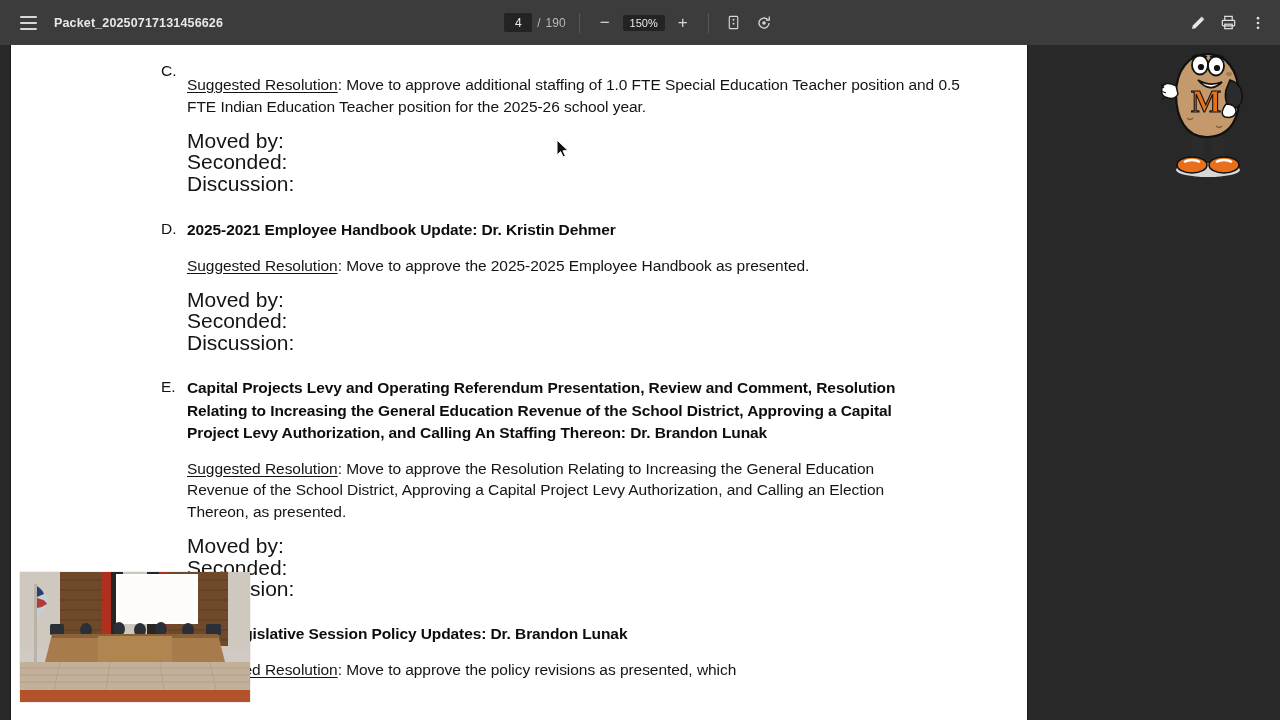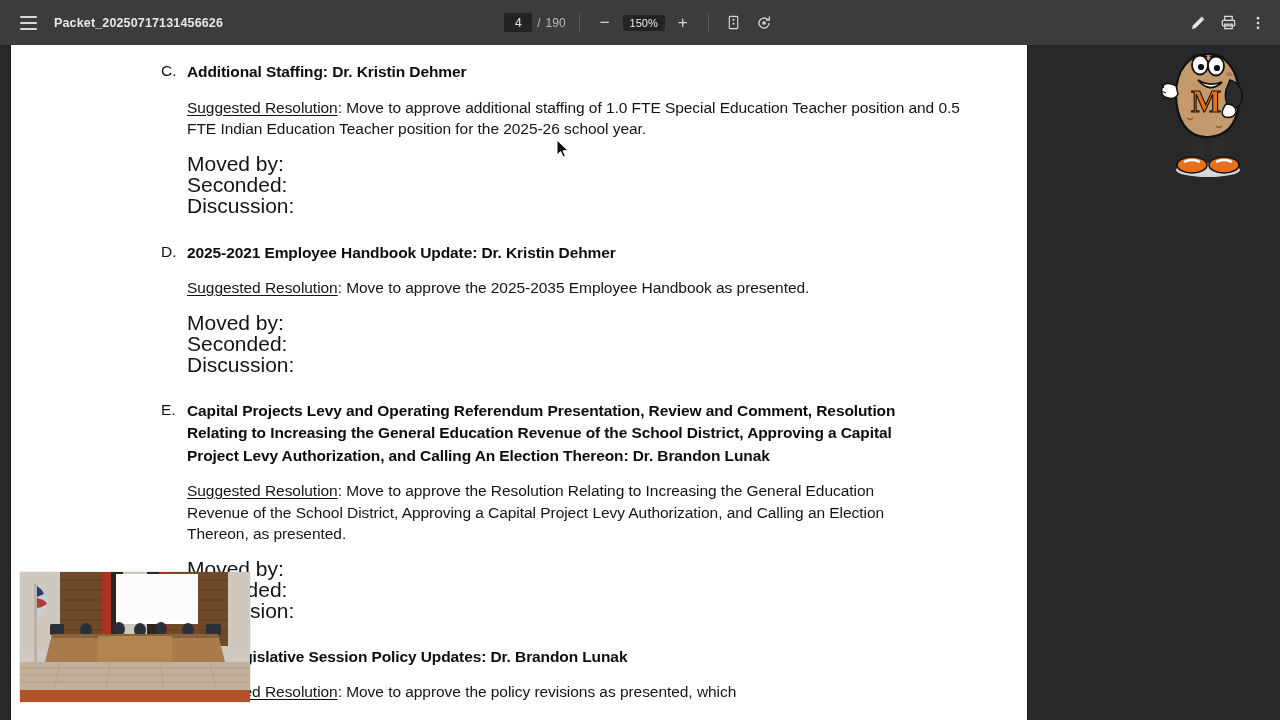--- a/index.html
+++ b/index.html
@@ -184,47 +184,46 @@
   </div>
 
   <div class="viewer">
 
     <div class="page-sheet">
       <div class="page-body">
 
         <div class="item" style="margin-top:8px">
           <div class="item-letter">C.</div>
           <div class="item-content">
-            <div class="item-title">Additional Staffing: Dr. Kristin Dehmer</div>
             <div class="para"><span class="lead">Suggested Resolution</span><span>: Move to approve additional staffing of 1.0 FTE Special Education Teacher position and 0.5 FTE Indian Education Teacher position for the 2025-26 school year.</span></div>
             <div class="movedblock">
               <div>Moved by:</div>
               <div>Seconded:</div>
               <div>Discussion:</div>
             </div>
           </div>
         </div>
 
         <div class="item" style="margin-top:25px">
           <div class="item-letter">D.</div>
           <div class="item-content">
             <div class="item-title">2025-2021 Employee Handbook Update: Dr. Kristin Dehmer</div>
-            <div class="para"><span class="lead">Suggested Resolution</span><span>: Move to approve the 2025-2035 Employee Handbook as presented.</span></div>
+            <div class="para"><span class="lead">Suggested Resolution</span><span>: Move to approve the 2025-2025 Employee Handbook as presented.</span></div>
             <div class="movedblock">
               <div>Moved by:</div>
               <div>Seconded:</div>
               <div>Discussion:</div>
             </div>
           </div>
         </div>
 
         <div class="item" style="margin-top:24px">
           <div class="item-letter">E.</div>
           <div class="item-content">
-            <div class="item-title" style="max-width:724px">Capital Projects Levy and Operating Referendum Presentation, Review and Comment, Resolution Relating to Increasing the General Education Revenue of the School District, Approving a Capital Project Levy Authorization, and Calling An Election Thereon: Dr. Brandon Lunak</div>
+            <div class="item-title" style="max-width:724px">Capital Projects Levy and Operating Referendum Presentation, Review and Comment, Resolution Relating to Increasing the General Education Revenue of the School District, Approving a Capital Project Levy Authorization, and Calling An Staffing Thereon: Dr. Brandon Lunak</div>
             <div class="para" style="max-width:726px"><span class="lead">Suggested Resolution</span><span>: Move to approve the Resolution Relating to Increasing the General Education Revenue of the School District, Approving a Capital Project Levy Authorization, and Calling an Election Thereon, as presented.</span></div>
             <div class="movedblock">
               <div>Moved by:</div>
               <div>Seconded:</div>
               <div>Discussion:</div>
             </div>
           </div>
         </div>
 
         <div class="item" style="margin-top:24px">

